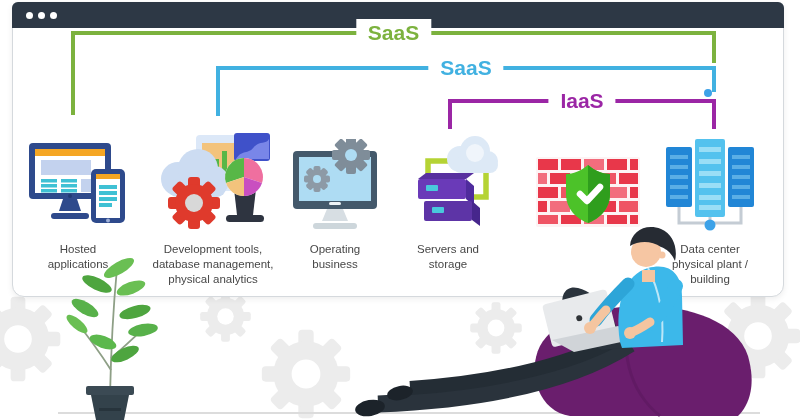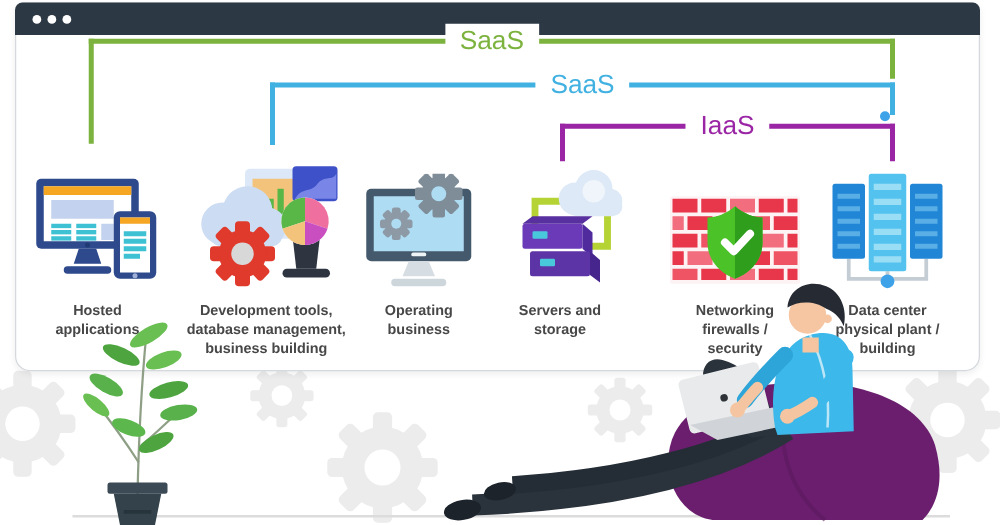--- a/index.html
+++ b/index.html
@@ -21,37 +21,37 @@
     border-radius:6px 6px 0 0;display:flex;align-items:center;padding-left:14px;gap:5px;
   }
   .tb-dot{width:7px;height:7px;border-radius:50%;background:#ffffff;}
   
   .bracket{position:absolute;border-top:4px solid;z-index:3;}
   .bracket .leg{position:absolute;width:4px;top:-4px;}
   .bracket .lleg{left:0;}
   .bracket .rleg{right:0;}
   .bracket-label{
     position:absolute;top:-16px;left:50%;transform:translateX(-50%);
-    background:#ffffff;padding:0 12px;font-weight:normal;font-size:21px;line-height:28px;white-space:nowrap;
+    background:#ffffff;padding:0 12px;font-weight:bold;font-size:21px;line-height:28px;white-space:nowrap;
   }
   .saas{left:71px;top:31px;width:645px;border-color:#7cb23e;}
   .saas .leg{background:#7cb23e;} .saas .lleg{height:84px;} .saas .rleg{height:32px;}
   .saas .bracket-label{color:#7cb23e;}
   .paas{left:216px;top:66px;width:500px;border-color:#41b1e1;}
   .paas .leg{background:#41b1e1;} .paas .lleg{height:50px;} .paas .rleg{height:26px;}
   .paas .bracket-label{color:#41b1e1;}
   .iaas{left:448px;top:99px;width:268px;border-color:#9b26a5;}
   .iaas .leg{background:#9b26a5;} .iaas .lleg{height:30px;} .iaas .rleg{height:30px;}
   .iaas .bracket-label{color:#9b26a5;text-align:center;}
   .top-dot{position:absolute;left:704px;top:89px;width:8px;height:8px;border-radius:50%;background:#3da2e8;z-index:4;}
   
   .item{position:absolute;top:131px;text-align:center;z-index:2;}
   .icon-box{height:102px;display:flex;align-items:flex-end;justify-content:center;}
   .item-label{
-    display:block;margin-top:9px;font-size:11.5px;font-weight:bold;color:#474747;
+    display:block;margin-top:9px;font-size:11.5px;font-weight:normal;color:#474747;
     line-height:1.32;white-space:pre-line;
   }
   .i1{left:18px;width:120px;}
   .i2{left:146px;width:134px;}
   .i3{left:278px;width:114px;}
   .i4{left:390px;width:116px;}
   .i5{left:526px;width:124px;}
   .i6{left:648px;width:124px;}
   
   .plant{position:absolute;left:55px;top:250px;width:120px;height:170px;z-index:5;}
@@ -185,21 +185,21 @@
           <rect x="-6" y="-26" width="12" height="52" rx="3" transform="rotate(90)"></rect>
           <rect x="-6" y="-26" width="12" height="52" rx="3" transform="rotate(135)"></rect>
           <circle r="19"></circle>
         </g>
         <circle r="9" fill="#d8d8d8"></circle>
       </g>
     </svg>
   </div>
   <span class="item-label">Development tools,
 database management,
-business building</span>
+physical analytics</span>
 </div>
 
 <div class="item i3">
   <div class="icon-box">
     <svg width="96" height="94" viewBox="0 0 96 94">
       <rect x="6" y="12" width="84" height="58" rx="4" fill="#44596b"></rect>
       <rect x="12" y="18" width="72" height="44" fill="#aedcf3"></rect>
       <g transform="translate(30,40)">
         <g fill="#8d9aa6">
           <rect x="-3.5" y="-13" width="7" height="26" rx="2"></rect>
@@ -283,23 +283,20 @@
           <rect x="25" y="64" width="20" height="9" fill="#e8374a"></rect>
           <rect x="48" y="64" width="20" height="9" fill="#f26d7d"></rect>
           <rect x="71" y="64" width="20" height="9" fill="#e8374a"></rect>
           <rect x="94" y="64" width="8" height="9" fill="#e8374a"></rect>
       </g>
       <path d="M52,14 C59,20 67,23 74,23 L74,43 C74,58 63,68 52,72 C41,68 30,58 30,43 L30,23 C37,23 45,20 52,14 Z" fill="#4cc229"></path>
       <path d="M52,14 C59,20 67,23 74,23 L74,43 C74,58 63,68 52,72 Z" fill="#2f9e1d"></path>
       <path d="M44,43 l7,7 l13,-14" stroke="#ffffff" stroke-width="6.5" fill="none" stroke-linecap="round" stroke-linejoin="round"></path>
     </svg>
   </div>
-  <span class="item-label">Networking
-firewalls /
-security</span>
 </div>
 
 <div class="item i6">
   <div class="icon-box">
     <svg width="92" height="98" viewBox="0 0 92 98">
       <path d="M15,72 V88 H46 M77,72 V88 H46 M46,82 V90" stroke="#c4ccd4" stroke-width="3" fill="none"></path>
       <rect x="2" y="12" width="26" height="60" rx="2" fill="#2186d6"></rect>
       <rect x="64" y="12" width="26" height="60" rx="2" fill="#2186d6"></rect>
       <g fill="#5aaee6">
         <rect x="6" y="20" width="18" height="4"></rect>

